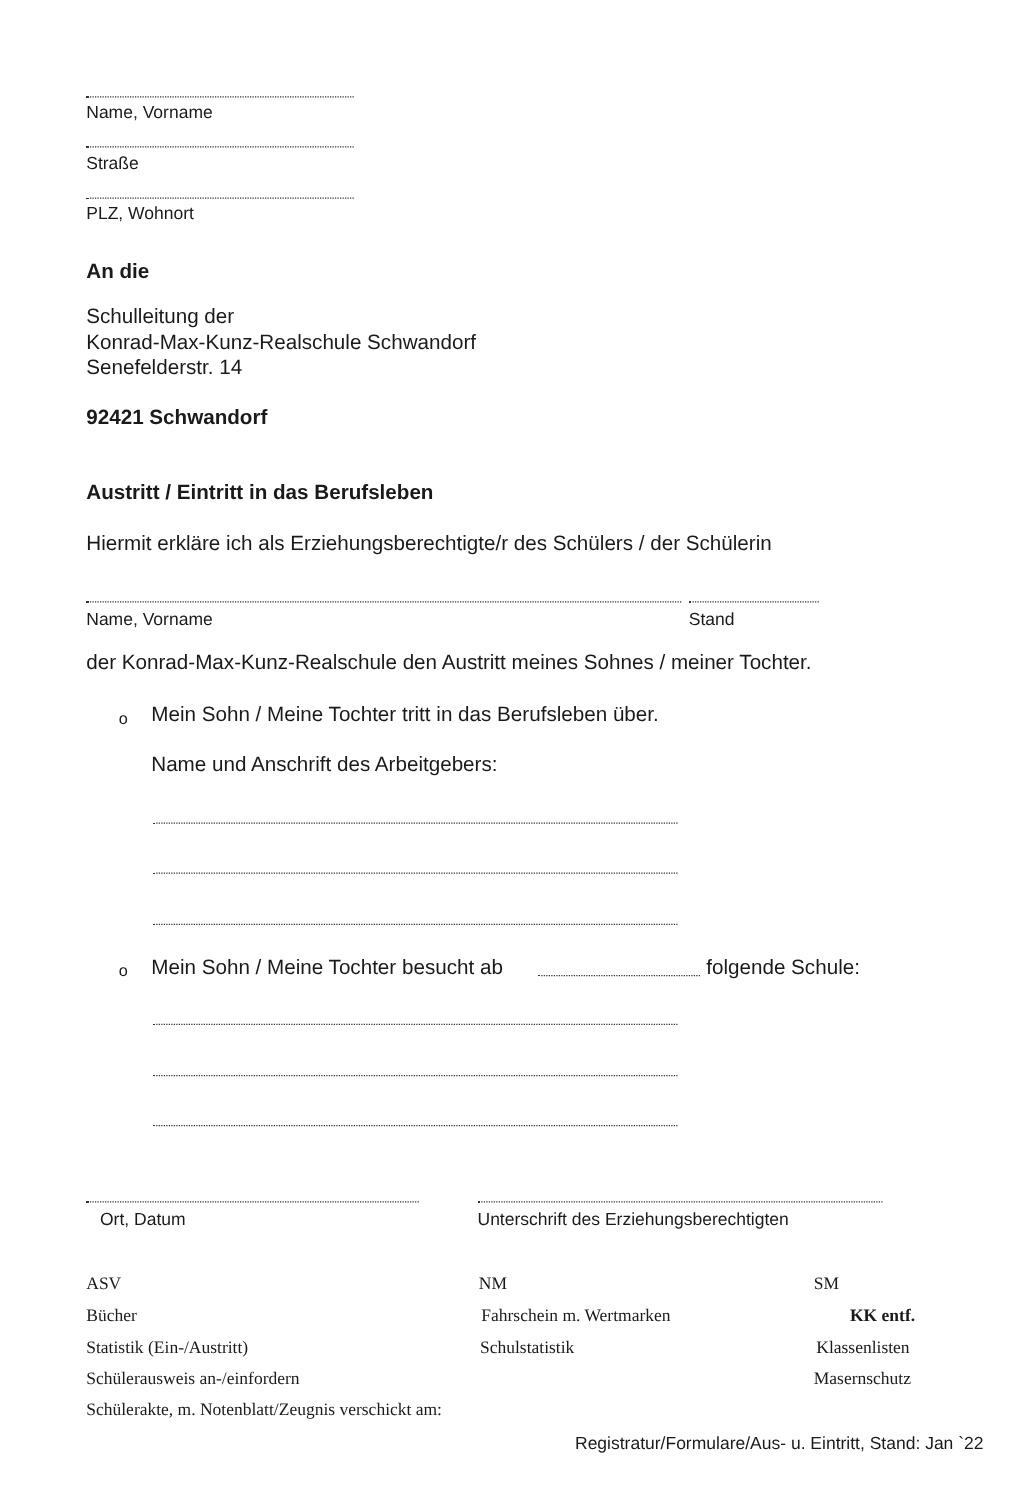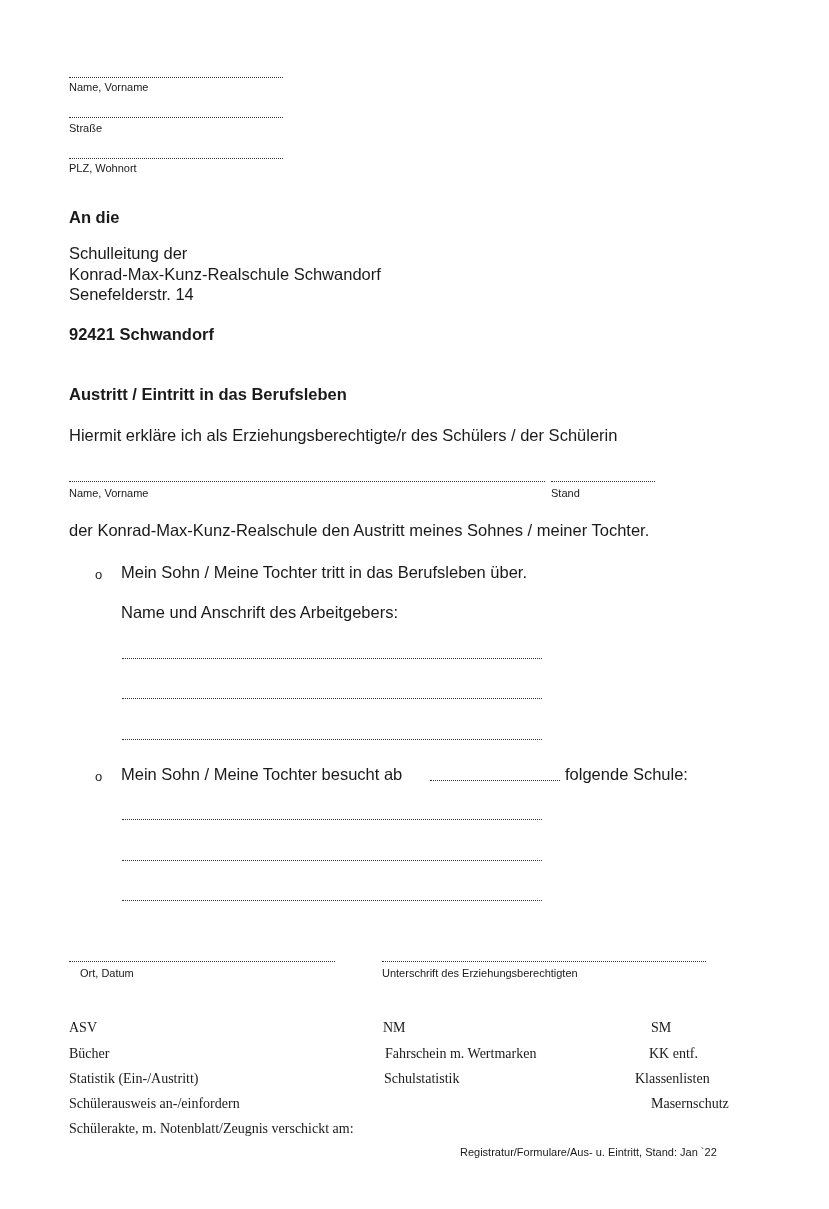--- a/index.html
+++ b/index.html
@@ -1,19 +1,19 @@
 <!DOCTYPE html>
 <html><head>
   <meta charset="utf-8">
   <style>
     html, body { margin: 0; padding: 0; background: #ffffff; }
     body { width: 829px; height: 1209px; position: relative; overflow: hidden; color: #1a1a1a; font-family: "Liberation Sans", sans-serif; }
     .abs { position: absolute; white-space: nowrap; }
     .dots { position: absolute; height: 0; border-bottom: 1.5px dotted #333; }
-    .small { font-size: 11px; }
+    .small { font-size: 14px; }
     .addr { font-size: 16.5px; line-height: 20.5px; }
     .body { font-size: 16.5px; text-align: center; }
     .serif { font-family: "Liberation Serif", serif; font-size: 14px; }
     .bullet { font-size: 13px; }
     .bold { font-weight: bold; }
   </style>
 </head>
 <body>
 
 <div>
@@ -71,18 +71,18 @@
   <div class="abs serif" style="left:69px; top:1046px;">Bücher</div>
   <div class="abs serif" style="left:69px; top:1071px;">Statistik (Ein-/Austritt)</div>
   <div class="abs serif" style="left:69px; top:1096px;">Schülerausweis an-/einfordern</div>
   <div class="abs serif" style="left:69px; top:1121px;">Schülerakte, m. Notenblatt/Zeugnis verschickt am:</div>
 
   <div class="abs serif" style="left:383px; top:1020px;">NM</div>
   <div class="abs serif" style="left:385px; top:1046px;">Fahrschein m. Wertmarken</div>
   <div class="abs serif" style="left:384px; top:1071px;">Schulstatistik</div>
 
   <div class="abs serif" style="left:651px; top:1020px;">SM</div>
-  <div class="abs serif" style="left:649px; top:1046px;">KK entf.</div>
-  <div class="abs serif" style="left:635px; top:1071px;">Klassenlisten</div>
+  <div class="abs serif" style="left:680px; top:1046px;font-weight:bold;">KK entf.</div>
+  <div class="abs serif" style="left:653px; top:1071px;">Klassenlisten</div>
   <div class="abs serif" style="left:651px; top:1096px;">Masernschutz</div>
 </div>
 
 <div class="abs small" style="left:460px; top:1146px;">Registratur/Formulare/Aus- u. Eintritt, Stand: Jan `22</div>
 
 </body></html>

